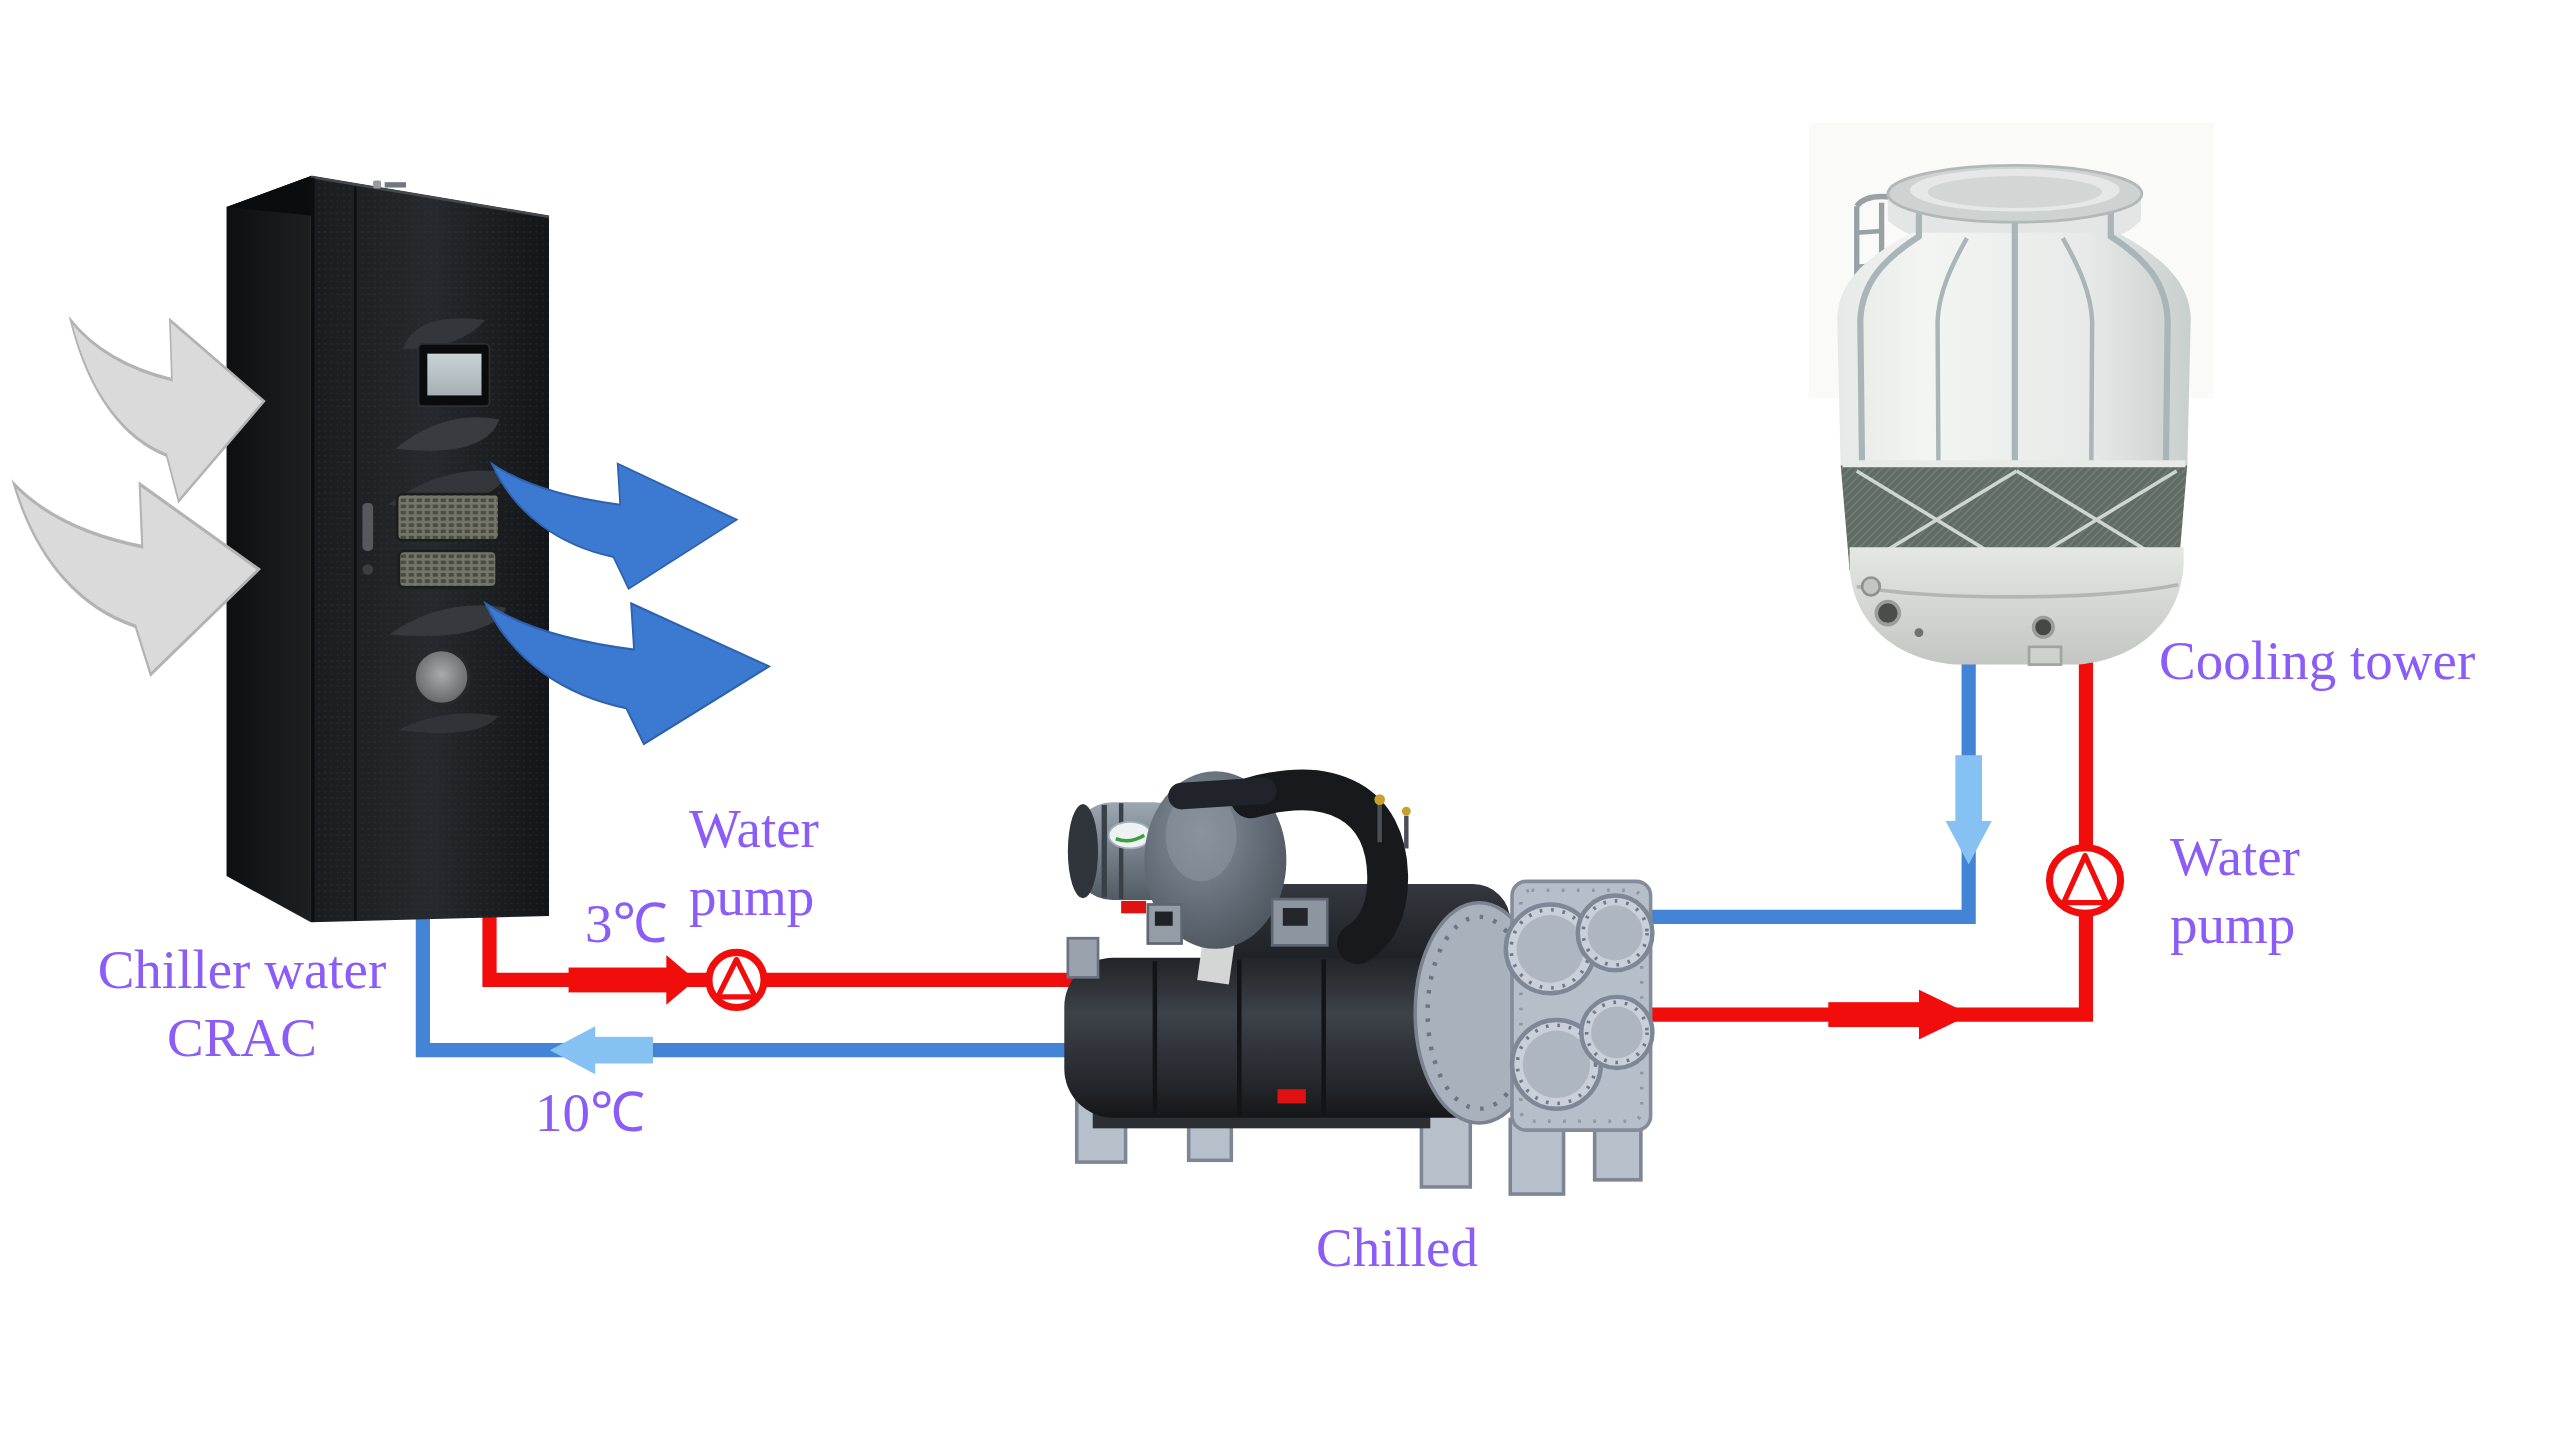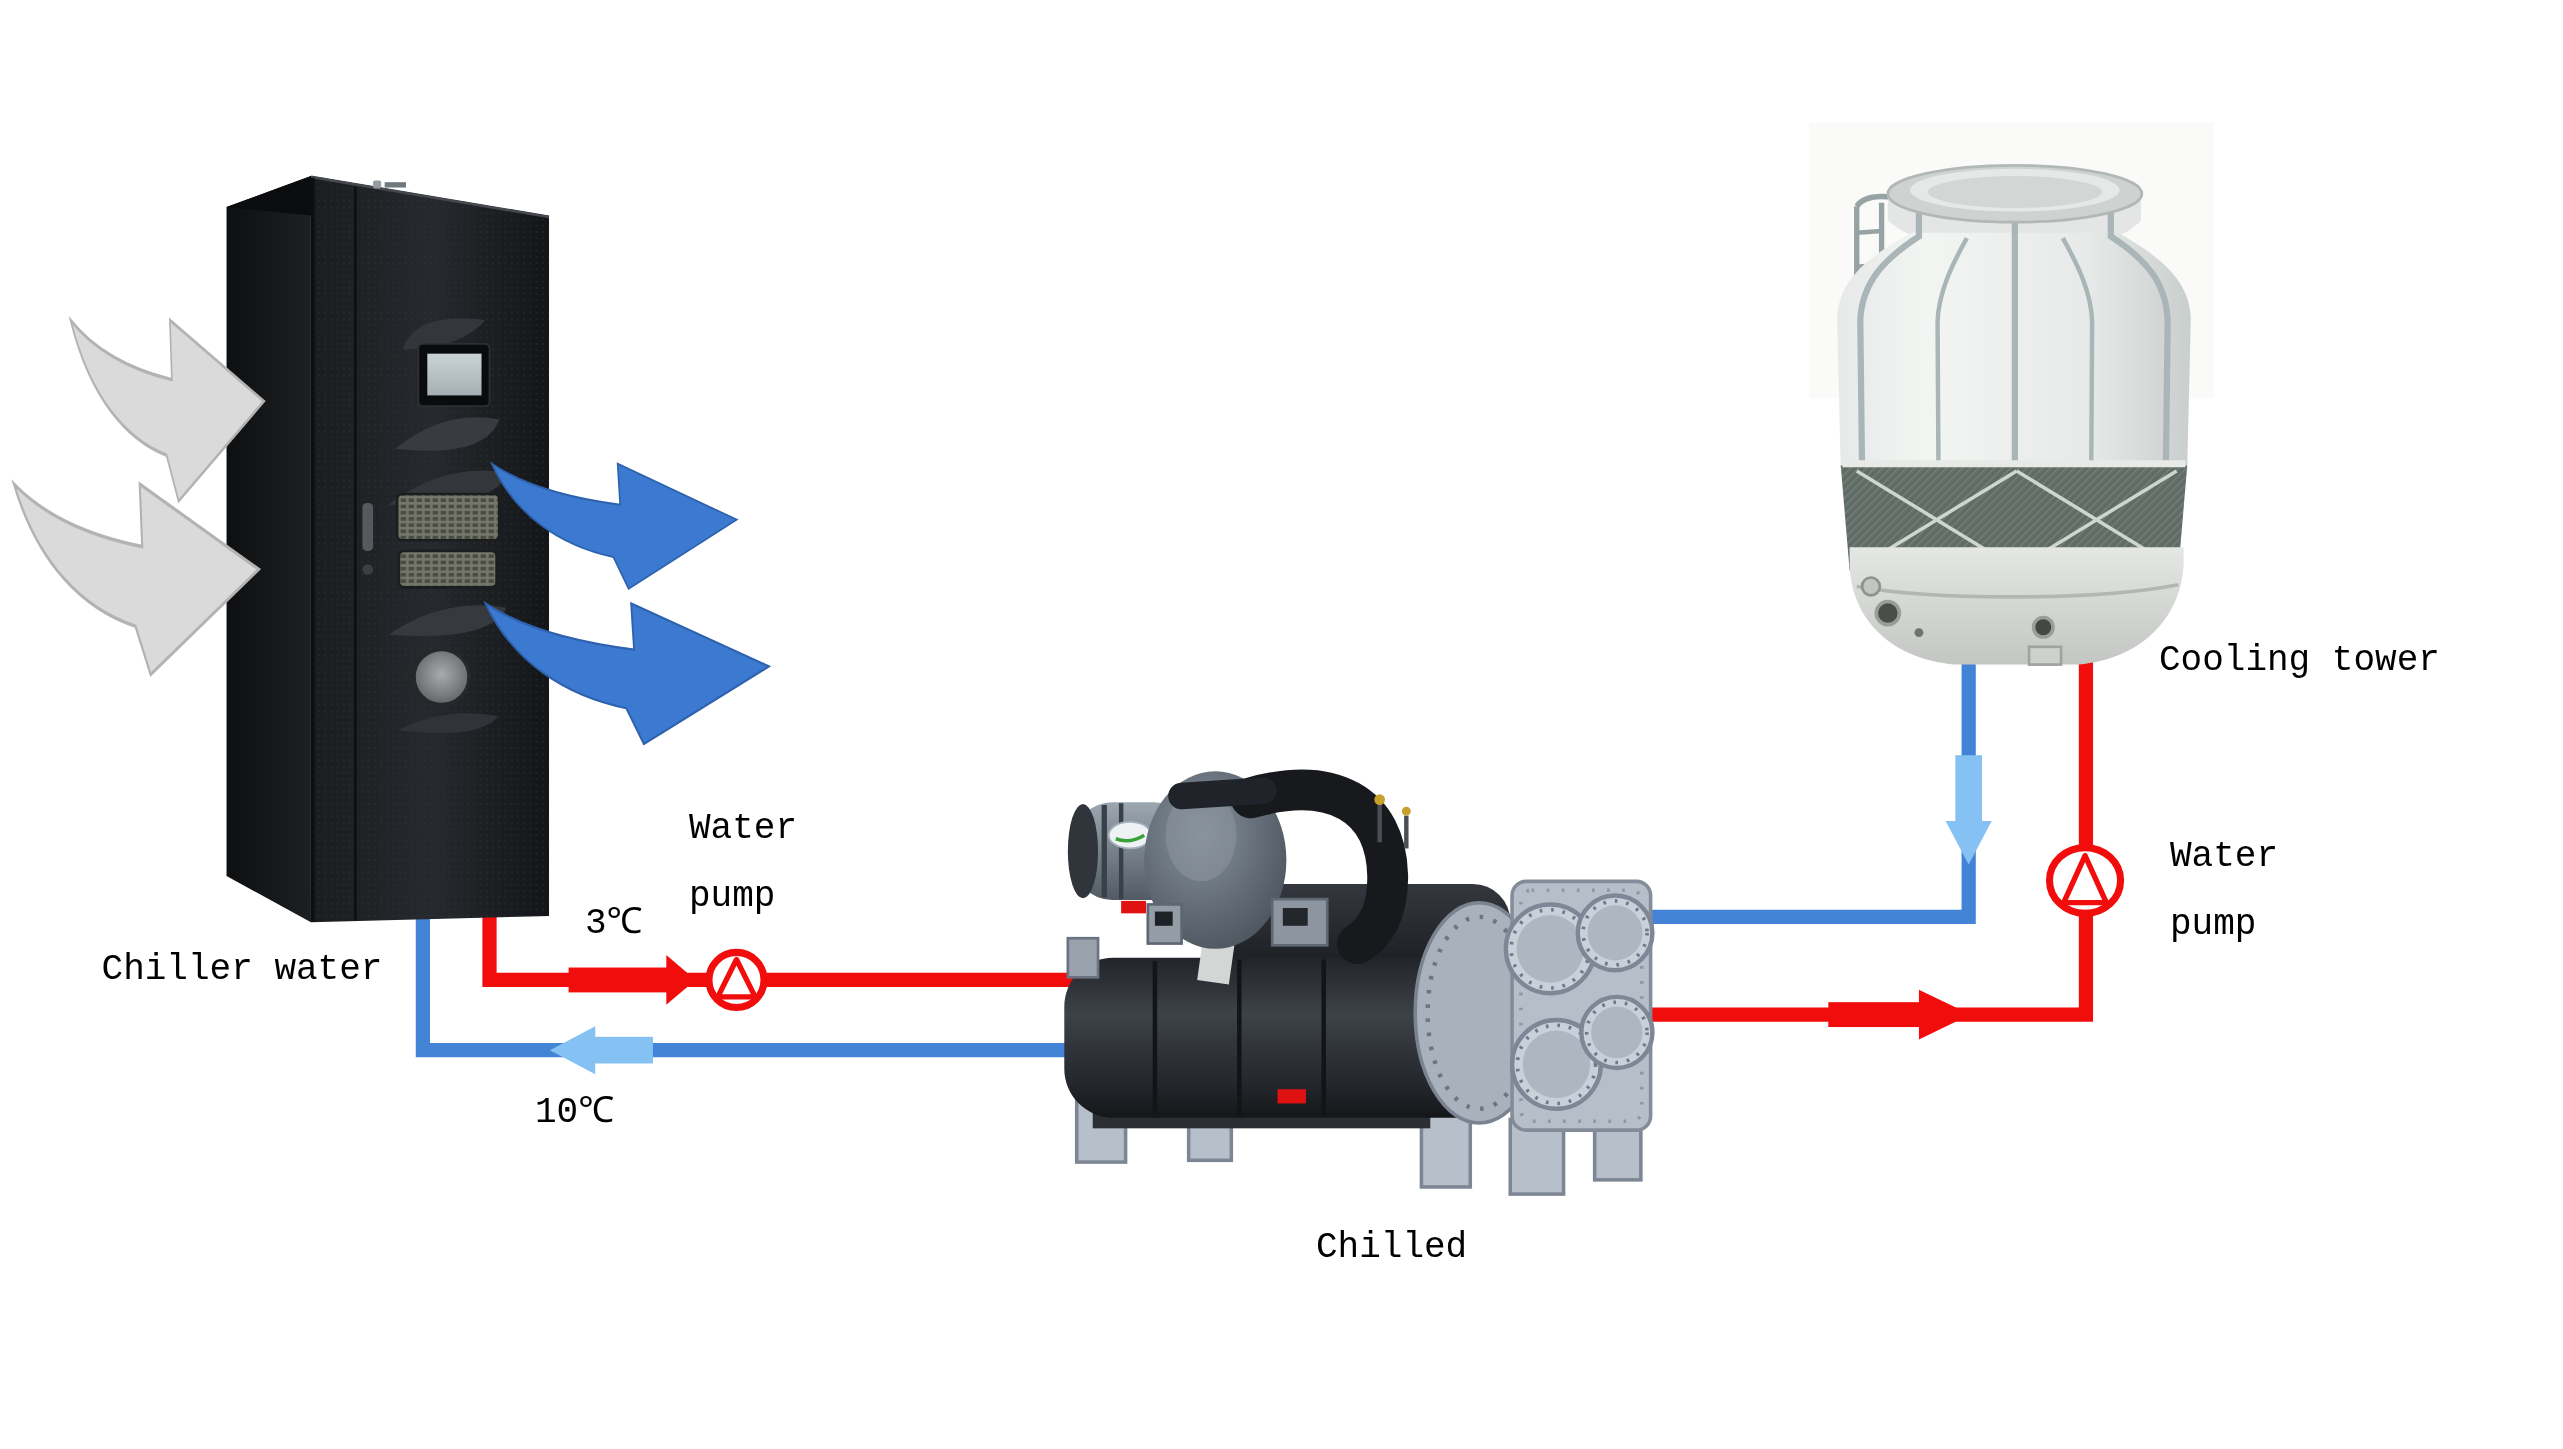--- a/index.html
+++ b/index.html
@@ -1,20 +1,20 @@
 <!DOCTYPE html>
 <html style="font-size:14.2px"><head>
 <meta charset="utf-8">
 <style>
   html,body{margin:0;padding:0;background:#fff;}
   #stage{position:relative;width:2563px;height:1450px;background:#fff;overflow:hidden;
          font-family:"Liberation Sans",sans-serif;}
   #diagram-svg{position:absolute;left:0;top:0;}
-  .lbl{position:absolute;font-size:36px;line-height:68px;color:#000000;white-space:nowrap;
-       font-family:Liberation Mono, monospace;}
+  .lbl{position:absolute;font-size:55px;line-height:68px;color:#8b5cf6;white-space:nowrap;
+       font-family:Liberation Serif, serif;}
   .center{text-align:center;}
 </style>
 </head>
 <body>
 
 <div id="stage">
 
 <svg id="diagram-svg" width="2563" height="1450" viewBox="0 0 2885 1632" xmlns="http://www.w3.org/2000/svg">
   <defs>
     <linearGradient id="sideGrad" x1="0" y1="0" x2="1" y2="0">
@@ -279,20 +279,21 @@
     <use href="#curvedArrow" xlink:href="#curvedArrow" transform="translate(10,516) scale(0.95,1.60)"></use>
   </g>
   <g fill="#3c7ad2" stroke="#2e62ad" stroke-width="2">
     <use href="#curvedArrow" xlink:href="#curvedArrow" transform="translate(548,503) scale(0.95,1.05)"></use>
     <use href="#curvedArrow" xlink:href="#curvedArrow" transform="translate(540,658) scale(1.10,1.18)"></use>
   </g>
 </svg>
 
   <div class="lbl center" style="left:33px;top:936px;width:418px;">
     <div>Chiller water</div>
+    <div>CRAC</div>
   </div>
 
   <div class="lbl" style="left:585px;top:890px;">3℃</div>
 
   <div class="lbl" style="left:535px;top:1079px;">10℃</div>
 
   <div class="lbl" style="left:689px;top:795px;">
     <div>Water</div>
     <div>pump</div>
   </div>

